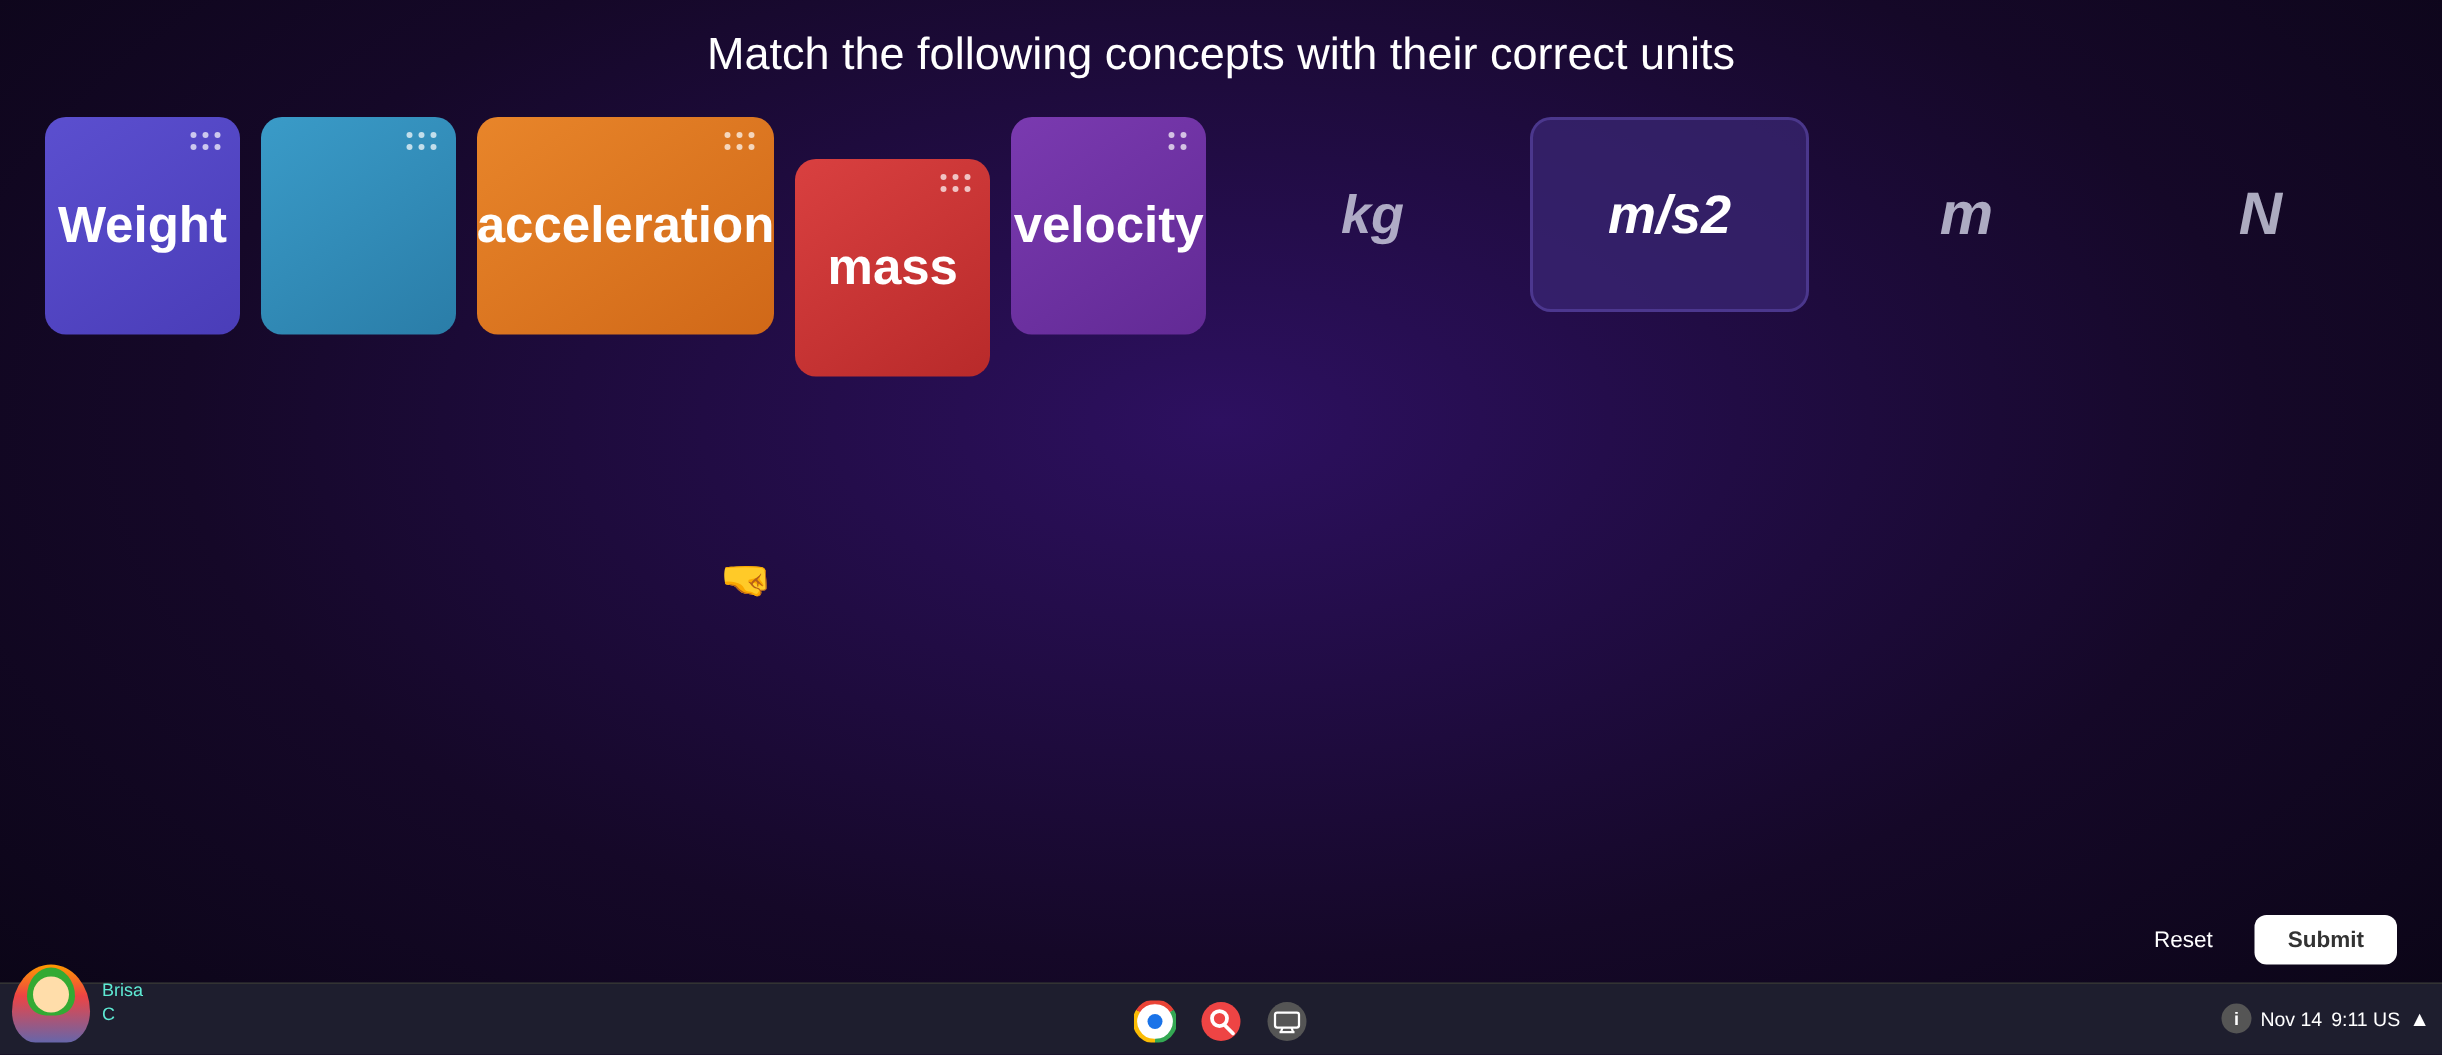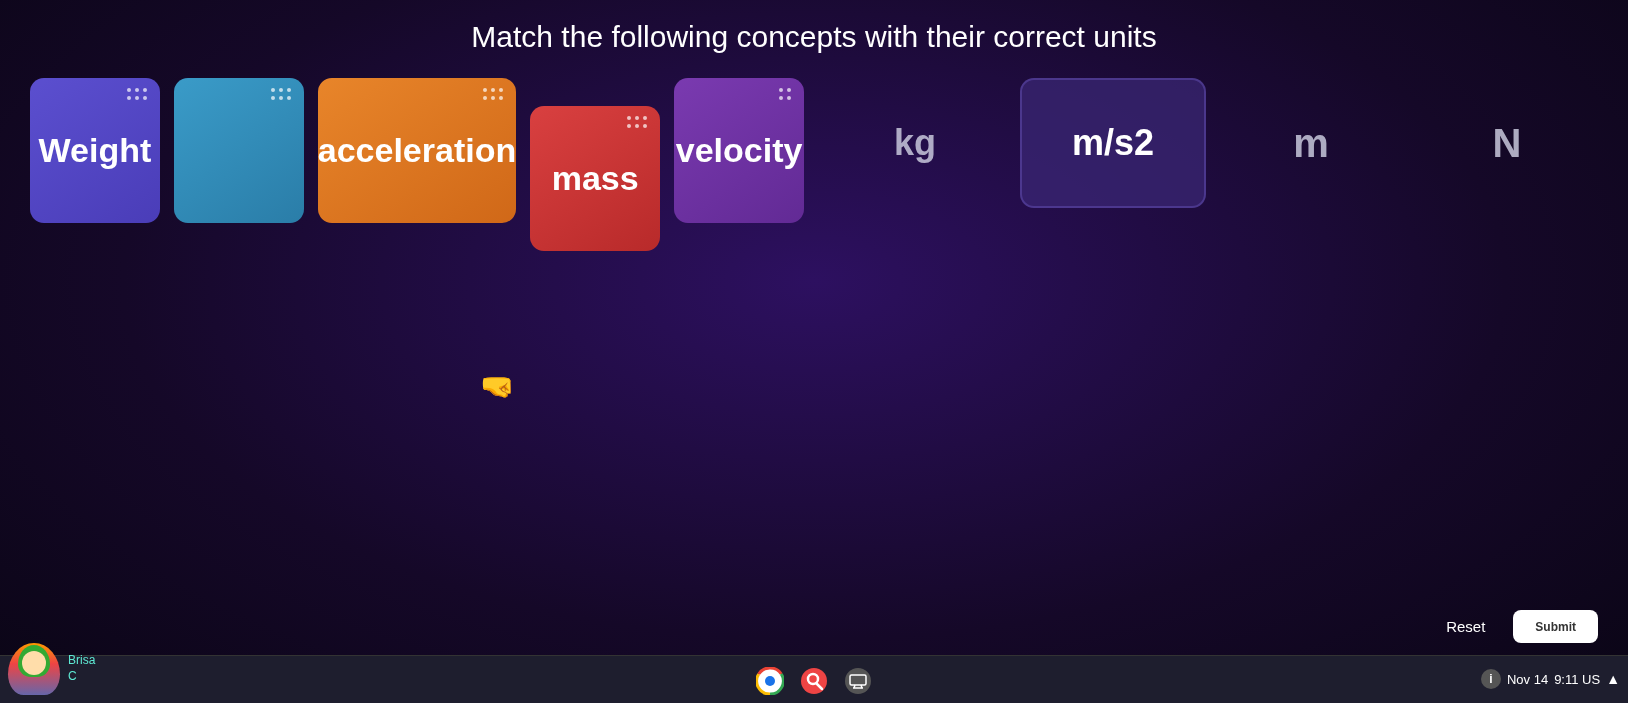--- a/index.html
+++ b/index.html
@@ -162,20 +162,21 @@
     .card-velocity { background: linear-gradient(145deg, #3a9bc8 0%, #2a7da8 100%); }
     .card-acceleration { background: linear-gradient(145deg, #e8852a 0%, #d06818 100%); }
     .card-mass { background: linear-gradient(145deg, #d94040 0%, #b82a2a 100%); margin-top: 28px; }
     .card-distance { background: linear-gradient(145deg, #7a3ab0 0%, #622a95 100%); }
 
     .units-row {
       display: flex;
       gap: 14px;
       width: 100%;
       justify-content: space-between;
+      font-style: italic;
     }
 
     .unit-card {
       flex: 1;
       max-width: 290px;
       height: 130px;
       border-radius: 14px;
       display: flex;
       align-items: center;
       justify-content: center;
@@ -211,21 +212,21 @@
       font-size: 15px;
       padding: 8px 18px;
       cursor: pointer;
       border-radius: 6px;
     }
 
     .btn-submit {
       background: white;
       color: #333;
       border: none;
-      font-size: 12px;
+      font-size: 15px;
       padding: 8px 22px;
       cursor: pointer;
       border-radius: 8px;
       font-weight: 600;
     }
 
     .cursor-hand {
       position: absolute;
       top: 0;
       left: 0;

